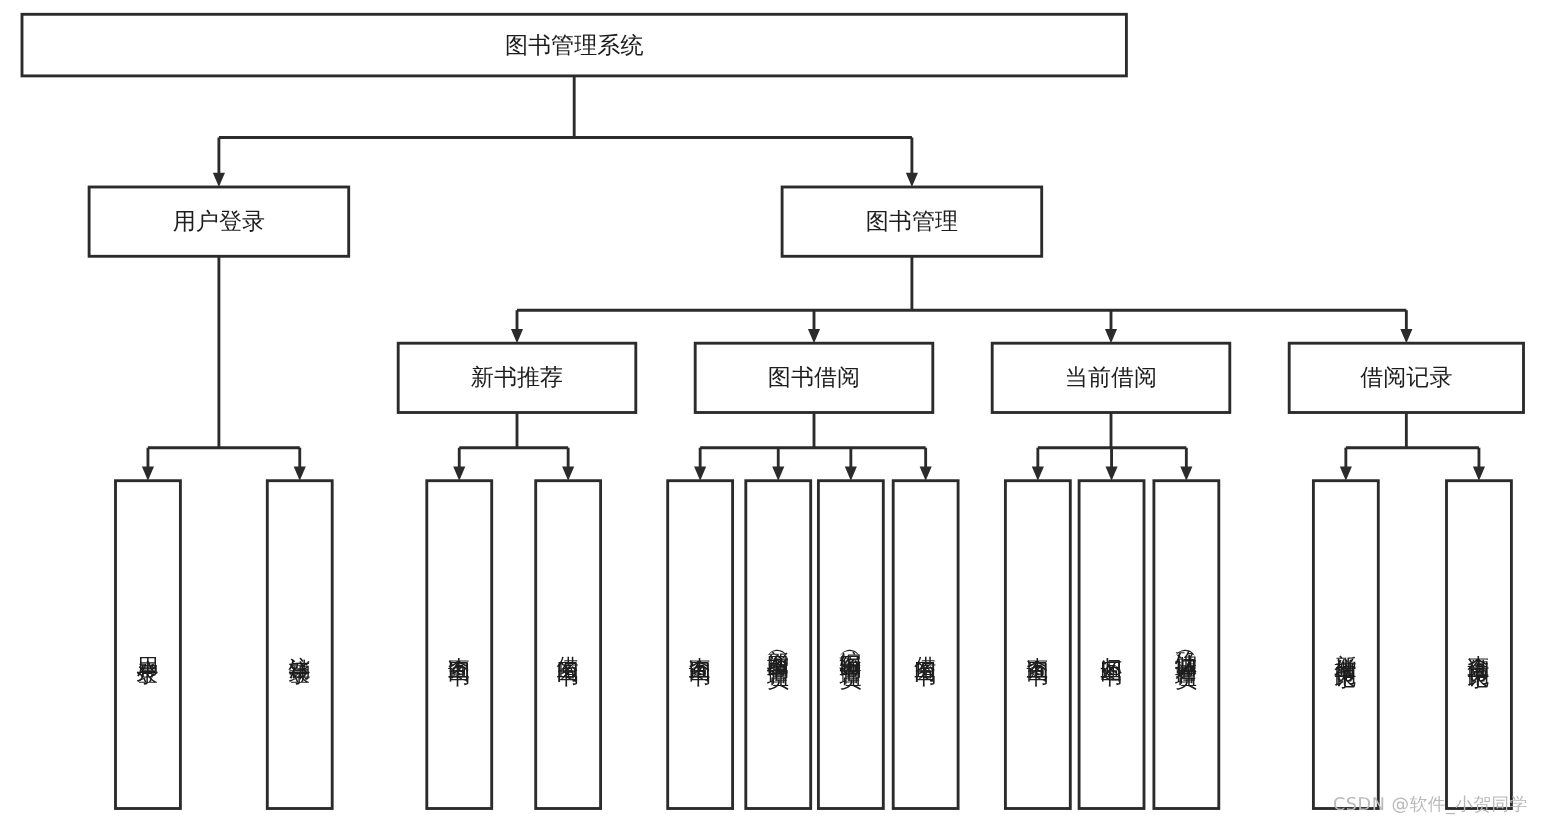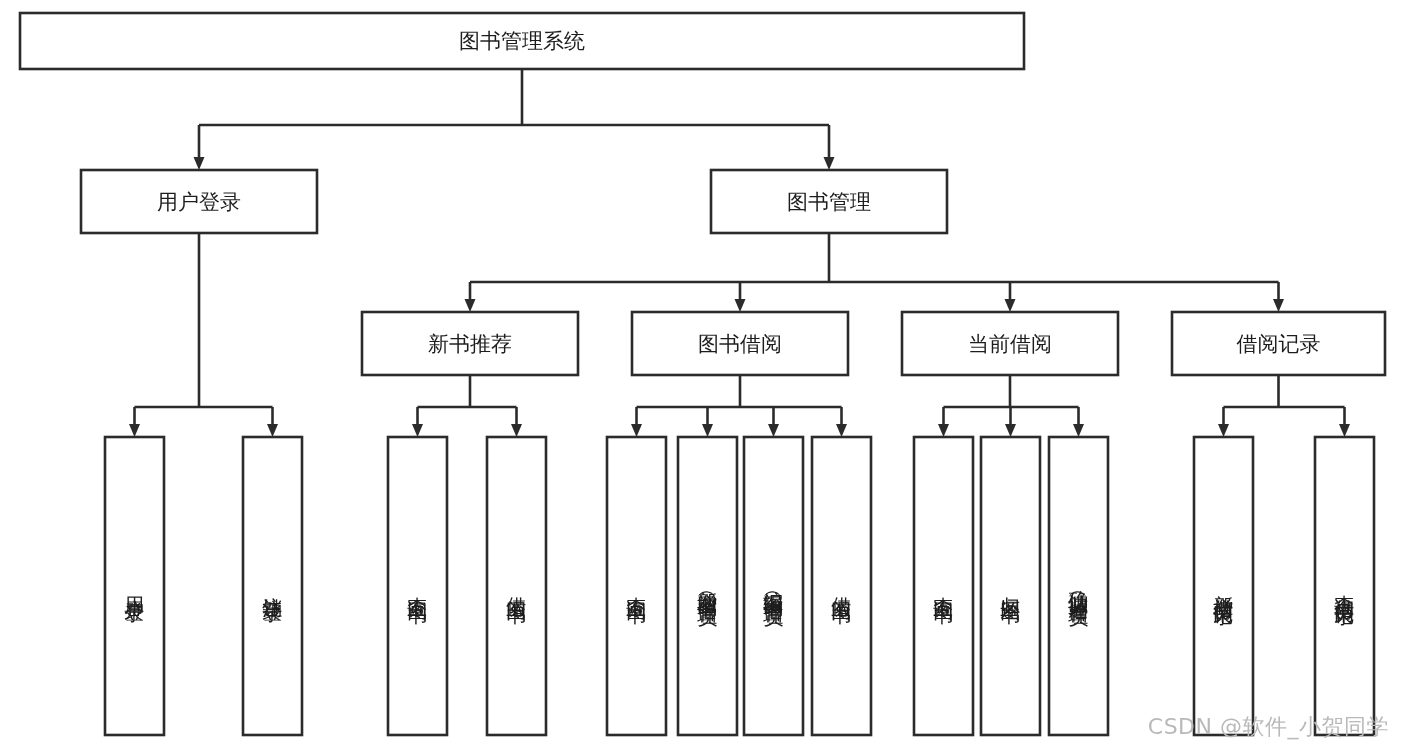--- a/index.html
+++ b/index.html
@@ -66,21 +66,21 @@
     color: #1d1d1d;
     letter-spacing: 2.5px;
     white-space: nowrap;
     text-align: center;
   }
   .watermark {
     position: absolute;
     right: 16px;
     bottom: 5px;
     font-family: "DejaVu Sans", "Liberation Sans", sans-serif;
-    font-size: 22px;
+    font-size: 16px;
     color: #b9b9b9;
     letter-spacing: 0.5px;
     white-space: nowrap;
     user-select: none;
   }
 </style>
 </head>
 <body>
 
 <div id="diagram-root">

